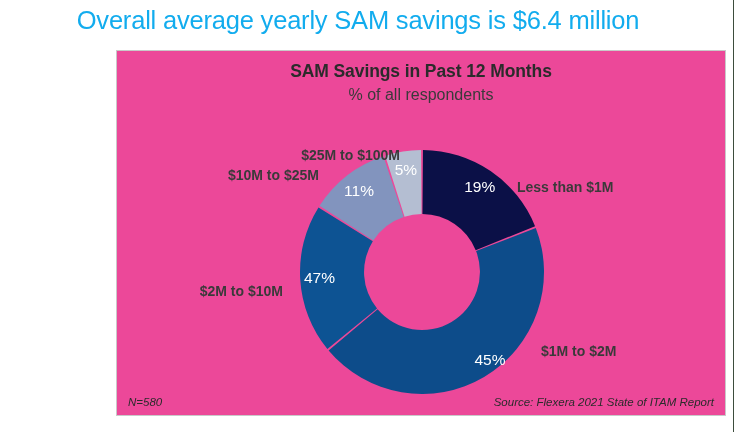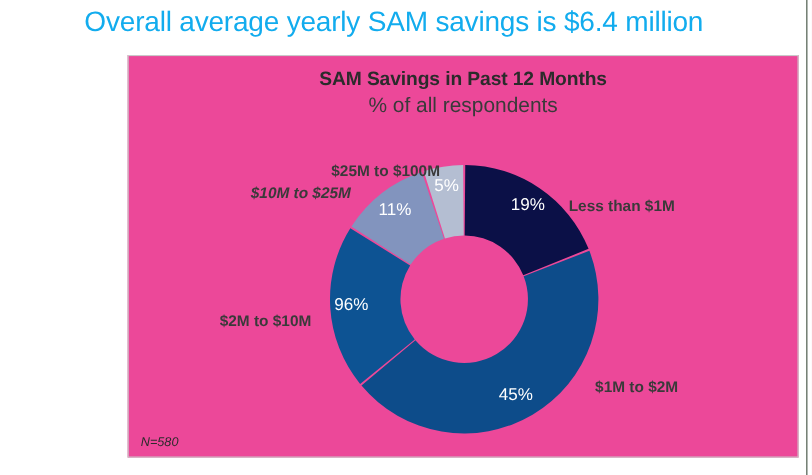--- a/index.html
+++ b/index.html
@@ -64,21 +64,21 @@
     font-weight: bold;
     color: #2b2b2b;
     letter-spacing: -0.1px;
   }
   .chart-subtitle {
     position: absolute;
     left: 0;
     top: 35px;
     width: 100%;
     text-align: center;
-    font-size: 19px;
+    font-size: 16px;
     color: #3a3a3a;
   }
 
   
   .donut-wrap {
     position: absolute;
     left: 0;
     top: 0;
     width: 610px;
     height: 378px;
@@ -146,29 +146,30 @@
       <g id="donut-slices">
           <path d="M 305.9581759084228 99.00376276733566 A 122 122 0 0 1 418.07650466809474 175.19930031051547 L 358.711339717345 199.24466764749485 A 57.949999999999996 57.949999999999996 0 0 0 305.4551335565008 163.05178731448444 Z" fill="#0B1047"></path>
           <path d="M 418.7819608234575 176.98107916850773 A 122 122 0 0 1 211.61104795384324 299.501615497521 L 260.64024777807555 258.2882673613225 A 57.949999999999996 57.949999999999996 0 0 0 359.0464313911423 200.09101260504116 Z" fill="#0D4C8A"></path>
           <path d="M 210.3895193329874 298.0250410448241 A 122 122 0 0 1 201.48175377225652 156.44016188114875 L 255.82883304182187 190.33407689354567 A 57.949999999999996 57.949999999999996 0 0 0 260.060021683169 257.58689449629145 Z" fill="#0D5393"></path>
           <path d="M 202.50858642432905 154.8221325270996 A 122 122 0 0 1 266.38981000384643 105.27077625568845 L 286.66015975182705 166.028618721452 A 57.949999999999996 57.949999999999996 0 0 0 256.3165785515563 189.5655129503723 Z" fill="#8294BE"></path>
           <path d="M 268.21236888677146 104.67859097708187 A 122 122 0 0 1 304.04182409157727 99.00376276733566 L 304.5448664434992 163.05178731448444 A 57.949999999999996 57.949999999999996 0 0 0 287.52587522121644 165.7473307141139 Z" fill="#B4BED2"></path>
         </g>
     </svg>
     <div id="pct-layer">
         <div class="pct" style="left: 362.774px; top: 135.989px;">19%</div>
-        <div class="pct" style="left: 352px; top: 309.471px;">45%</div>
-        <div class="pct" style="left: 202.418px; top: 227.454px;">96%</div>
+        <div class="pct" style="left: 373px; top: 309.471px;">45%</div>
+        <div class="pct" style="left: 202.418px; top: 227.454px;">47%</div>
         <div class="pct" style="left: 242.002px; top: 139.784px;">11%</div>
         <div class="pct" style="left: 288.921px; top: 119.48px;">5%</div>
       </div>
     <div id="cat-layer">
         <div class="cat" style="top: 128px; left: 400px;">Less than $1M</div>
         <div class="cat" style="top: 292px; left: 424px;">$1M to $2M</div>
         <div class="cat" style="top: 232px; left: 166px; transform: translateX(-100%);">$2M to $10M</div>
-        <div class="cat" style="top: 116px; left: 202px; transform: translateX(-100%); font-style: italic;">$10M to $25M</div>
+        <div class="cat" style="top: 116px; left: 202px; transform: translateX(-100%);">$10M to $25M</div>
         <div class="cat" style="top: 96px; left: 283px; transform: translateX(-100%);">$25M to $100M</div>
       </div>
   </div>
 
   <div class="footer-n">N=580</div>
 
+  <div class="footer-src">Source: Flexera 2021 State of ITAM Report</div>
 </div>
 
 </body></html>

